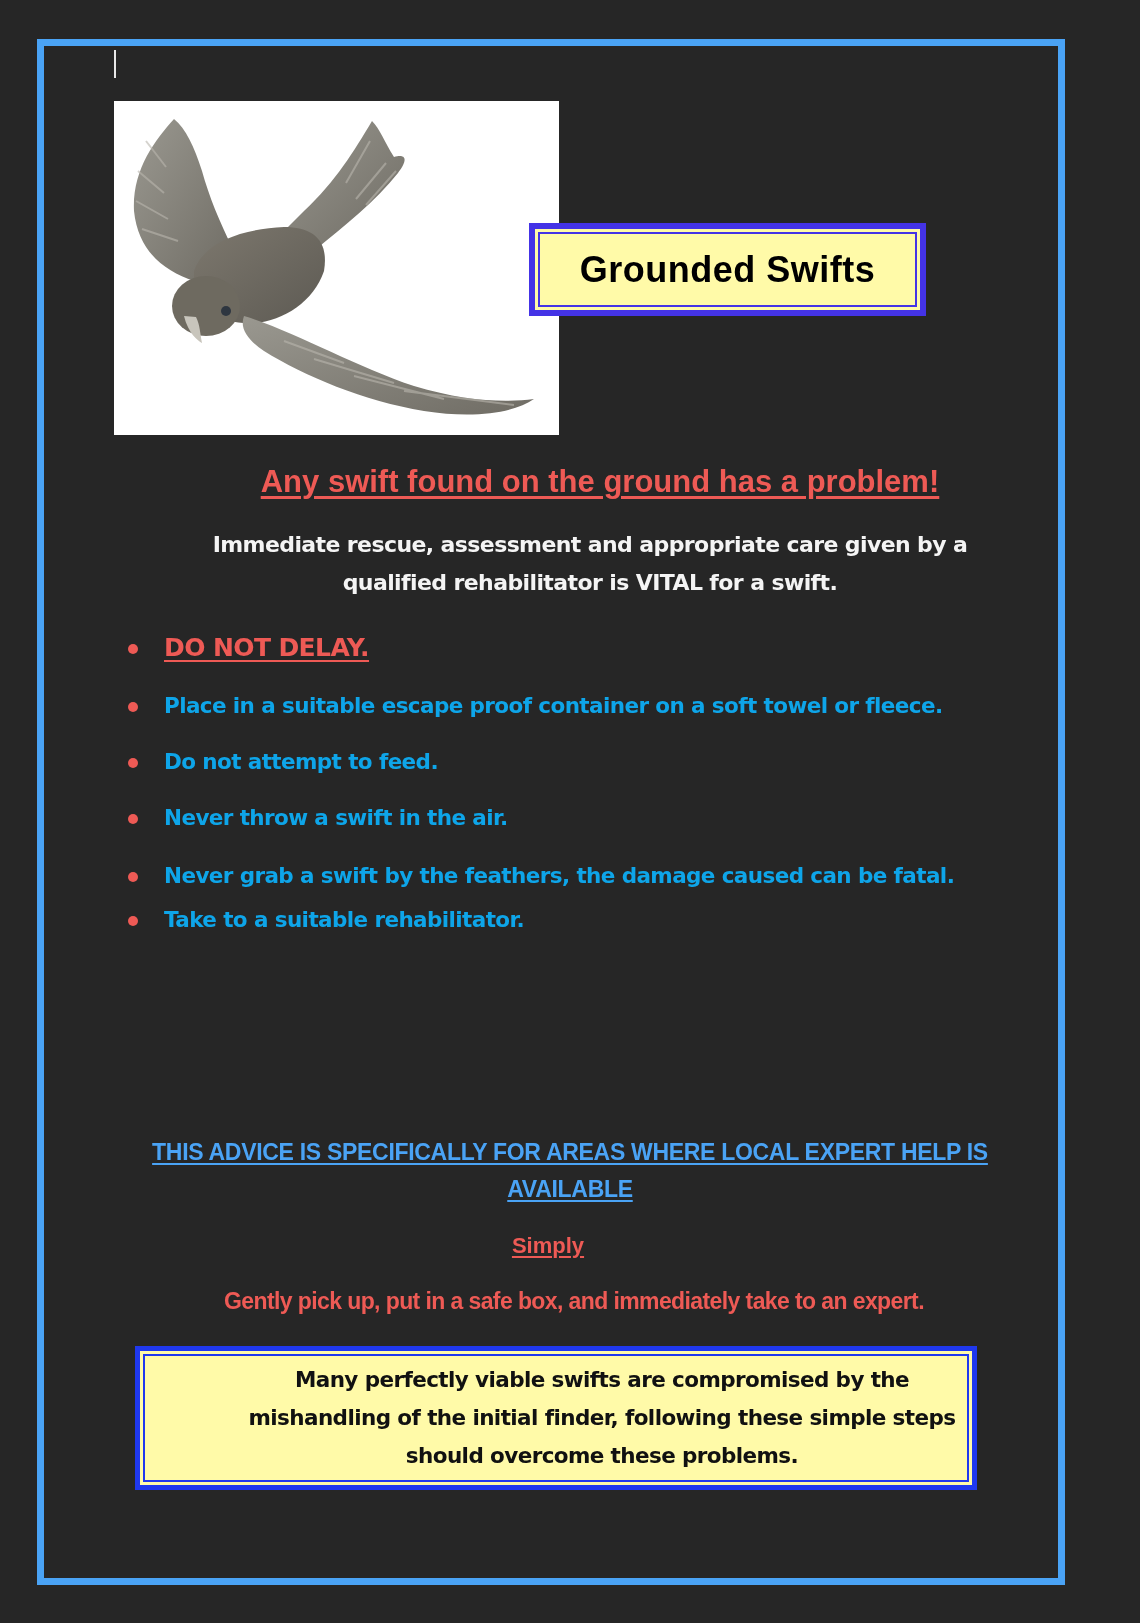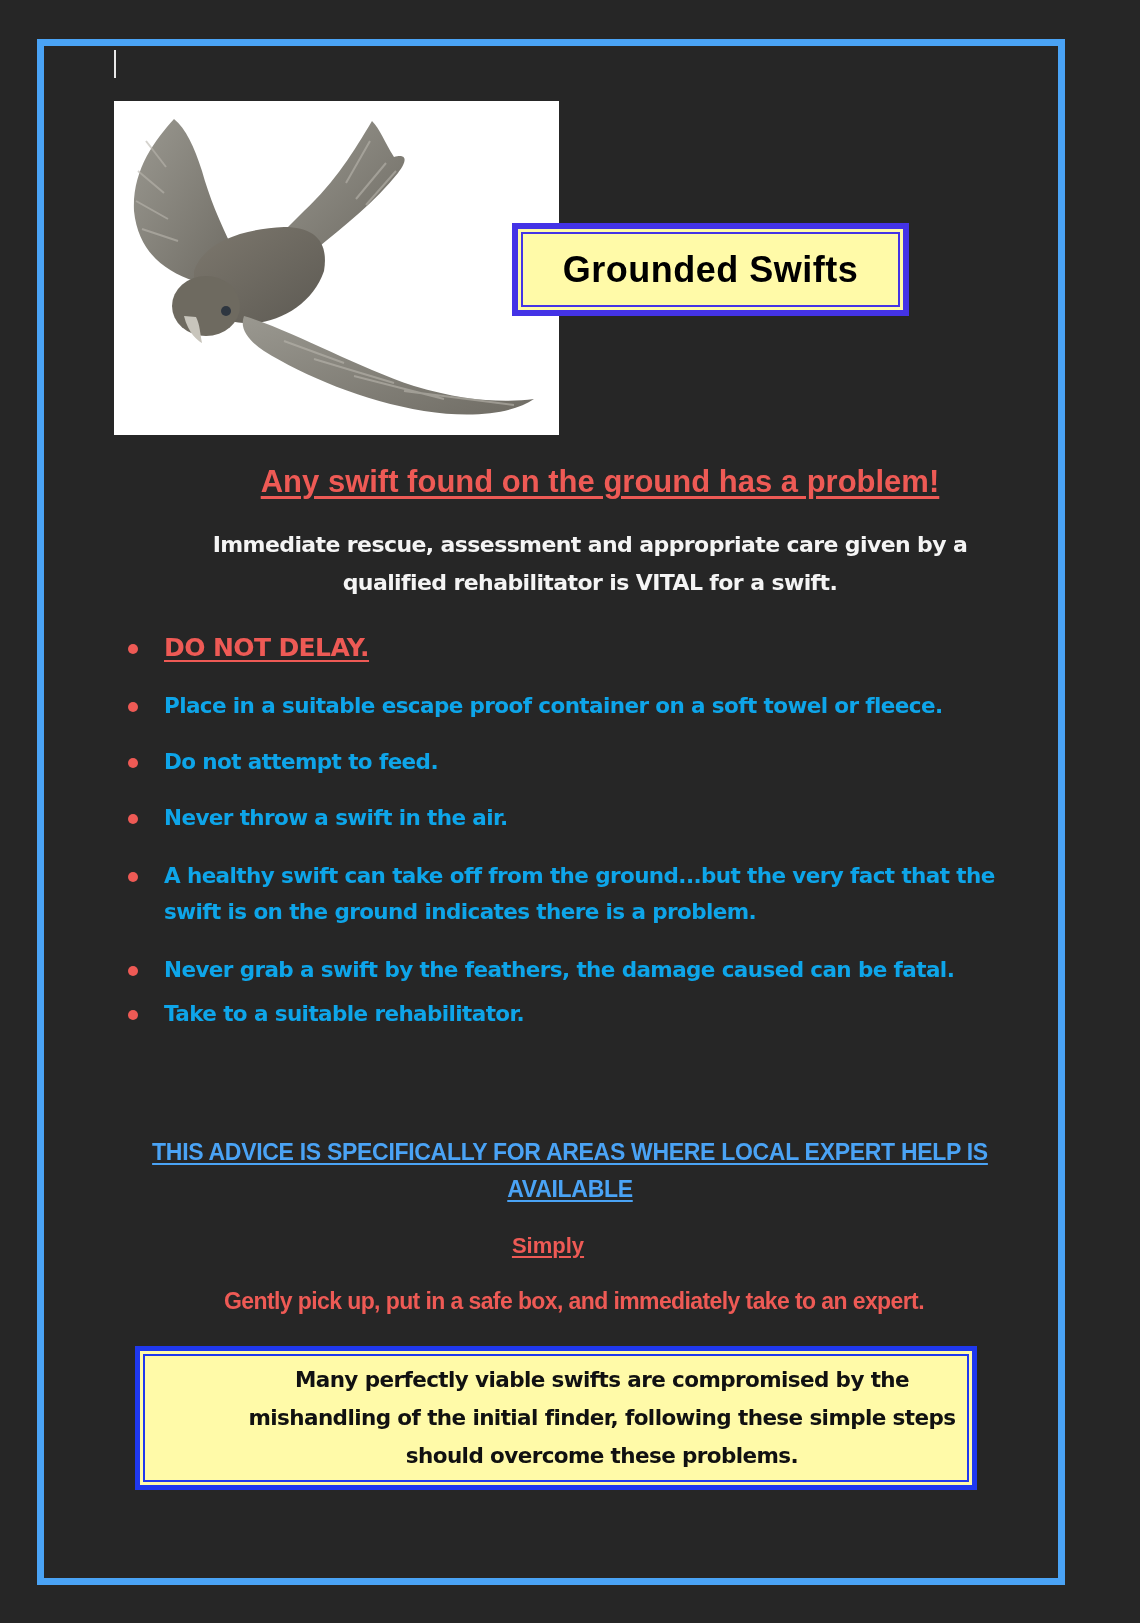--- a/index.html
+++ b/index.html
@@ -37,21 +37,21 @@
       left: 114px;
       top: 101px;
       width: 445px;
       height: 334px;
       background: #ffffff;
       overflow: hidden;
     }
     .swift-photo svg { display: block; }
     .title-box {
       position: absolute;
-      left: 512px;
+      left: 529px;
       top: 223px;
       width: 397px;
       height: 93px;
       box-sizing: border-box;
       background: #4433e6;
       padding: 6px;
     }
     .title-box-inner {
       width: 100%;
       height: 100%;
@@ -271,24 +271,20 @@
     <span>Place in a suitable escape proof container on a soft towel or fleece.</span>
   </li>
   <li class="bullet" style="margin-bottom:20px;">
     <span class="bullet-dot"></span>
     <span>Do not attempt to feed.</span>
   </li>
   <li class="bullet" style="margin-bottom:22px;">
     <span class="bullet-dot"></span>
     <span>Never throw a swift in the air.</span>
   </li>
-  <li class="bullet" style="margin-bottom:22px;">
-    <span class="bullet-dot"></span>
-    <span>A healthy swift can take off from the ground...but the very fact that the swift is on the ground indicates there is a problem.</span>
-  </li>
   <li class="bullet" style="margin-bottom:8px;">
     <span class="bullet-dot"></span>
     <span>Never grab a swift by the feathers, the damage caused can be fatal.</span>
   </li>
   <li class="bullet">
     <span class="bullet-dot"></span>
     <span>Take to a suitable rehabilitator.</span>
   </li>
 </ul>
 

